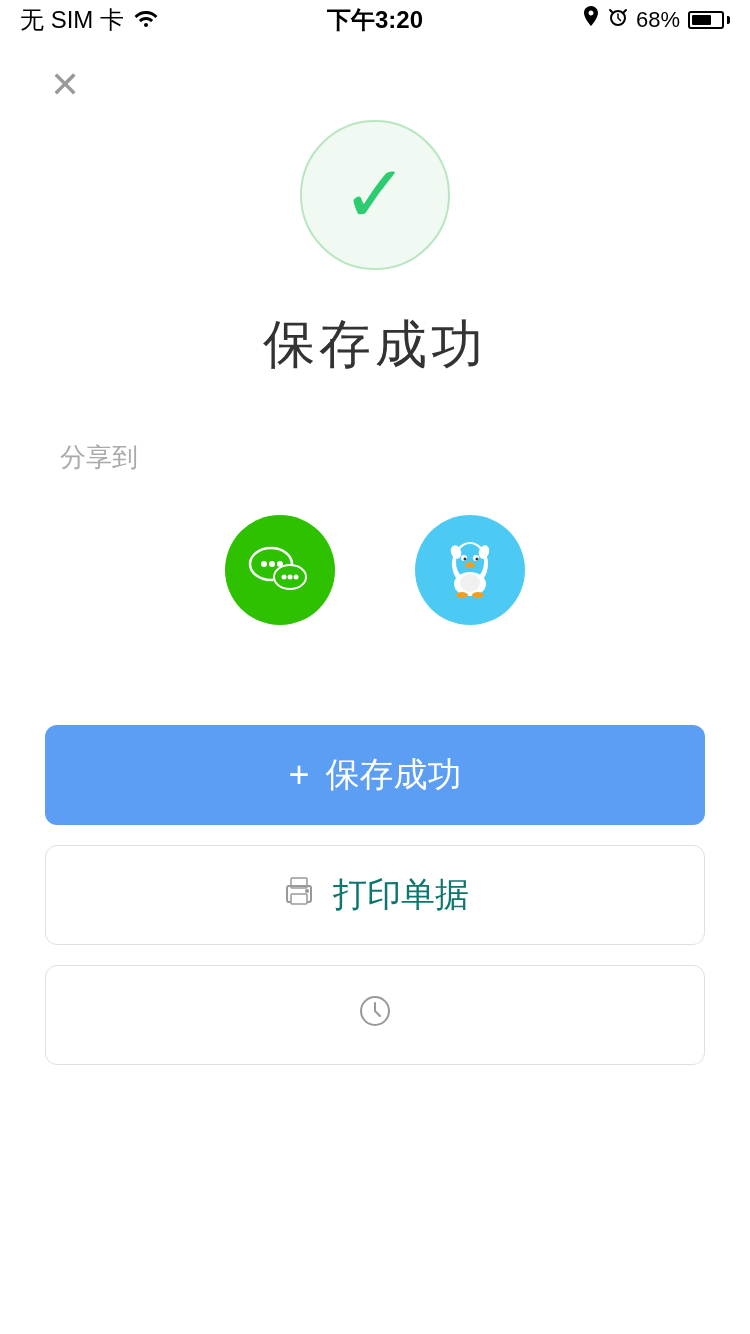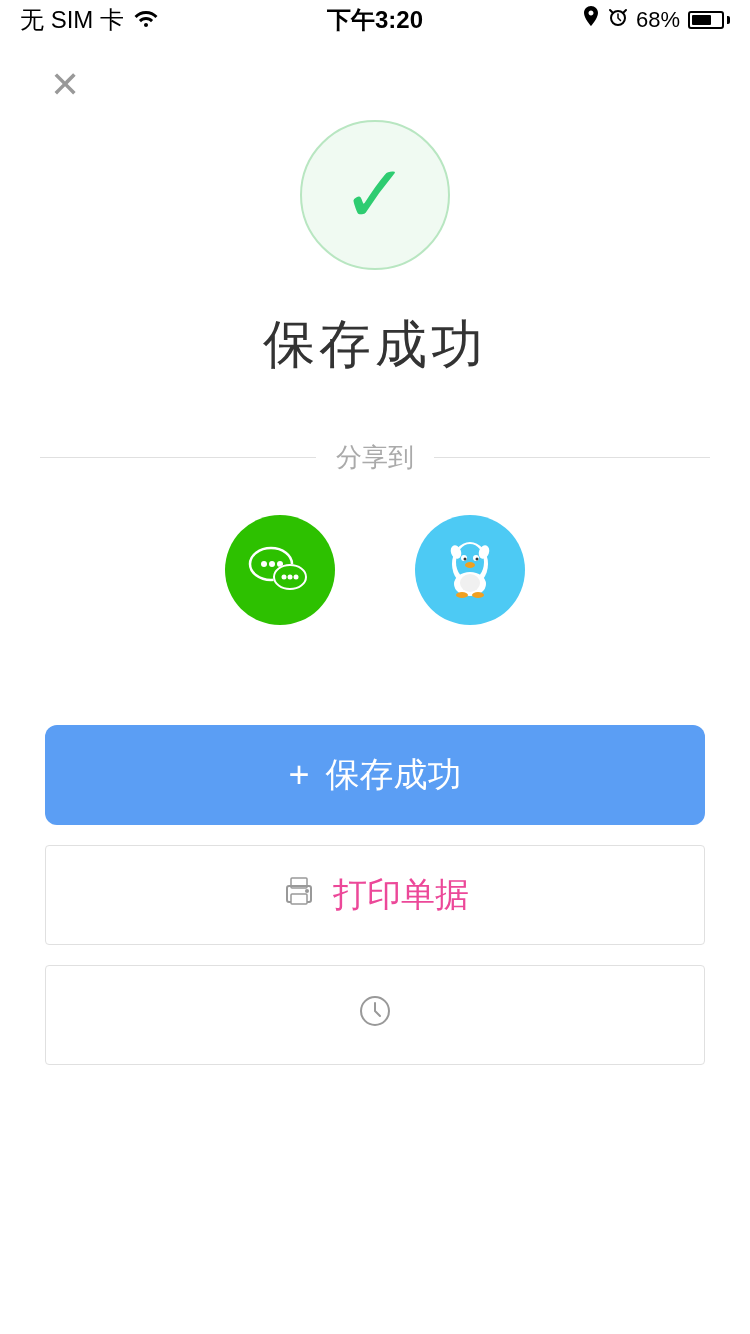--- a/index.html
+++ b/index.html
@@ -128,23 +128,23 @@
     }
 
     
     .share-section {
       width: 100%;
       position: relative;
       margin-bottom: 40px;
     }
     .share-divider {
       display: flex;
-      align-items: center;
       width: 100%;
       padding: 0 40px;
+      flex-direction: column;
     }
     .divider-line {
       flex: 1;
       height: 1px;
       background: #e0e0e0;
     }
     .share-label {
       font-size: 26px;
       color: #aaa;
       padding: 0 20px;
@@ -196,29 +196,29 @@
       cursor: pointer;
       font-size: 34px;
       color: #fff;
       font-weight: 400;
     }
 
     .btn-secondary {
       width: 100%;
       height: 100px;
       background: #fff;
-      border-radius: 4px;
+      border-radius: 12px;
       border: 1px solid #e0e0e0;
       display: flex;
       align-items: center;
       justify-content: center;
       gap: 16px;
       cursor: pointer;
       font-size: 34px;
-      color: #ec4899;
+      color: #0f766e;
       font-weight: 400;
     }
   </style>
 </head>
 <body>
 
 <div class="status-bar">
   <div class="status-left">
     <span>无 SIM 卡</span>
     <span>

